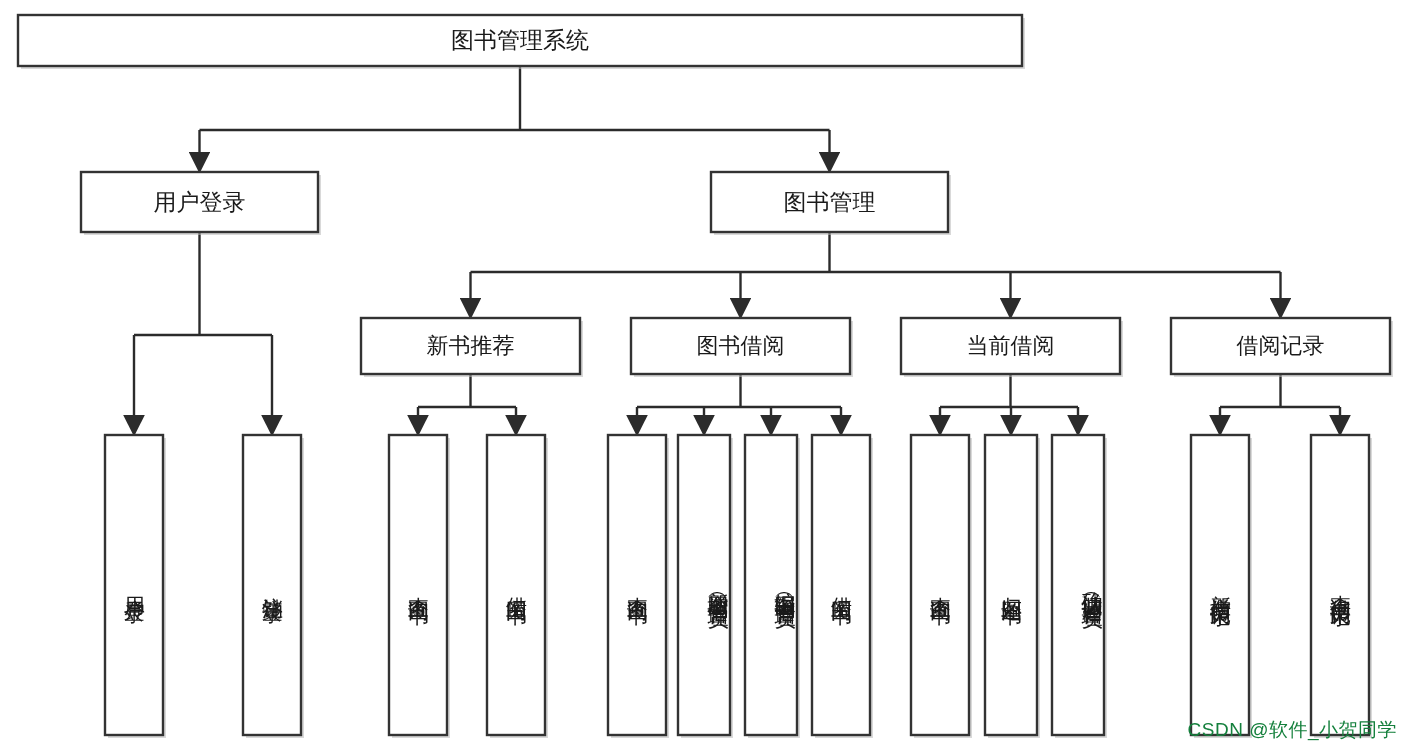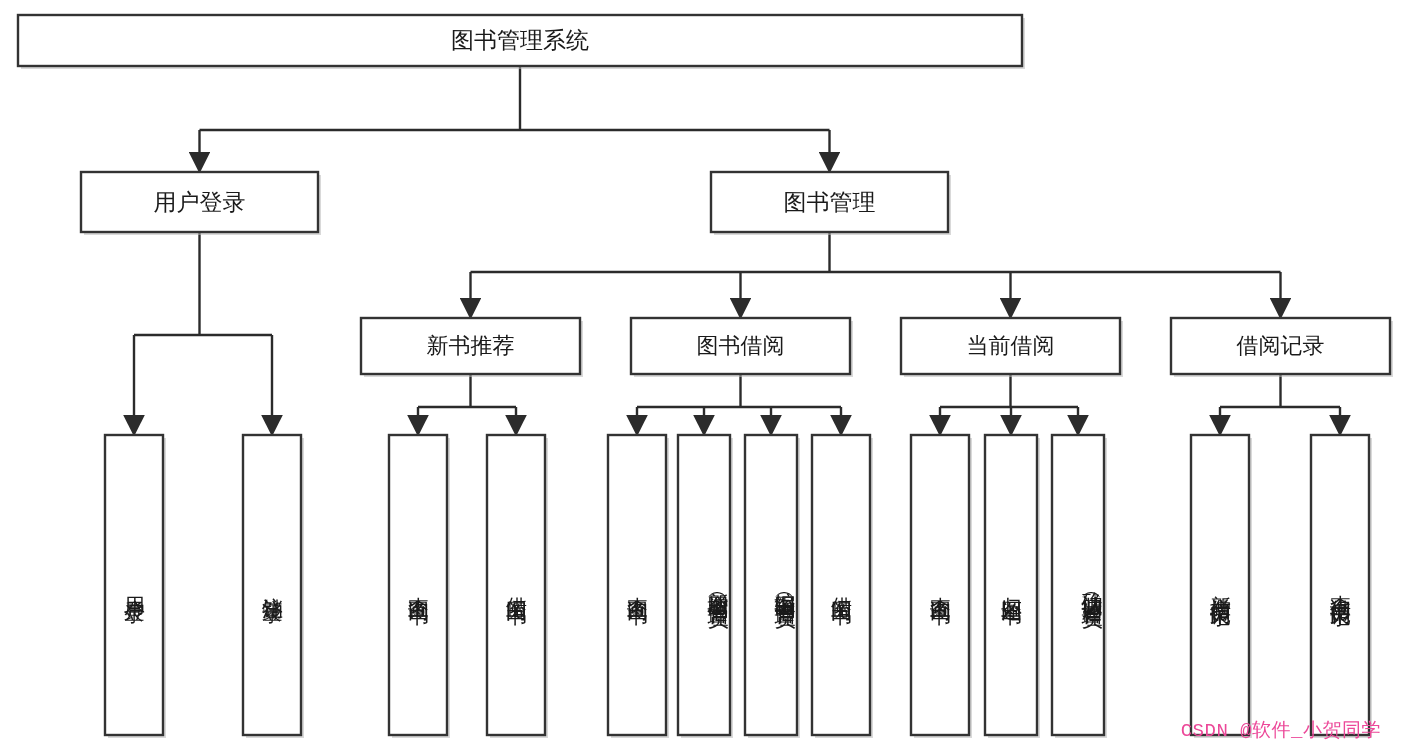--- a/index.html
+++ b/index.html
@@ -48,25 +48,25 @@
     letter-spacing:2.5px;
     color:#1a1a1a;
     white-space:nowrap;
     pointer-events:none;
   }
   .vlabel.center{ display:flex; align-items:center; justify-content:center; }
   .vlabel.top{ display:flex; align-items:flex-start; justify-content:center; }
 
   #watermark{
     position:absolute;
-    right:24px;
+    right:8px;
     bottom:4px;
-    font-family:Liberation Mono, monospace;
+    font-family:Liberation Sans, sans-serif;
     font-size:19px;
-    color:#ec4899;
+    color:#15803d;
     letter-spacing:.5px;
     user-select:none;
     white-space:nowrap;
   }
 </style>
 </head>
 <body>
 
 <div id="diagram-root">
 

